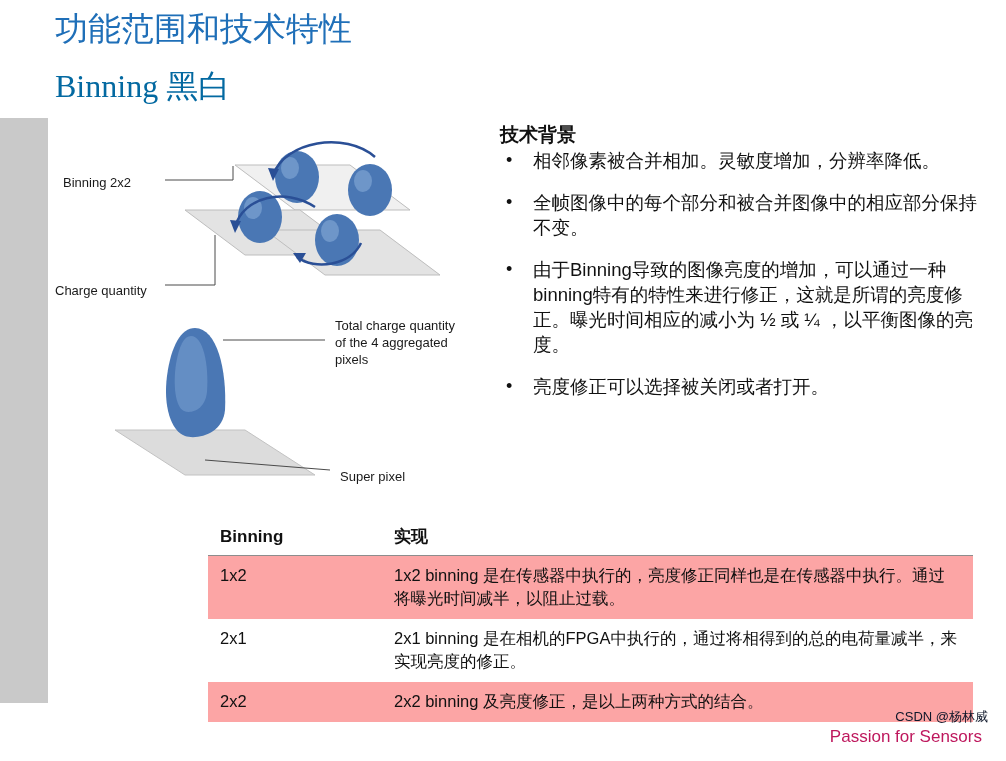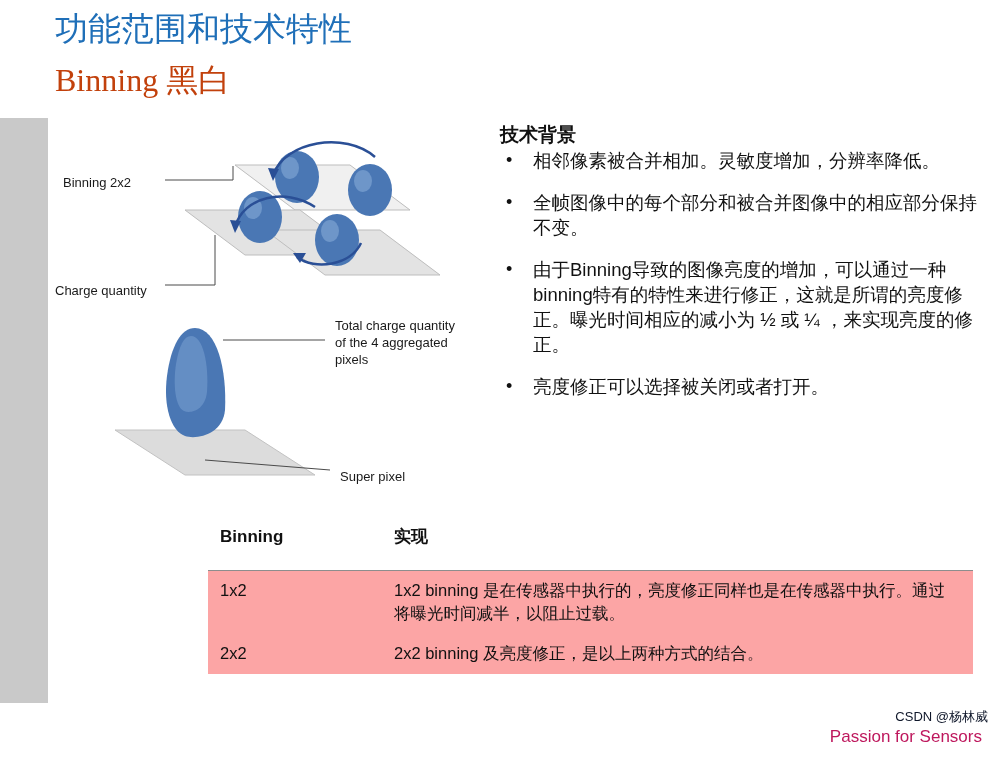--- a/index.html
+++ b/index.html
@@ -28,24 +28,24 @@
   }
   .title-main {
     font-size: 33px;
     color: #1f6fb8;
     line-height: 42px;
     white-space: nowrap;
     font-family: "Liberation Serif", "DejaVu Serif", serif;
   }
   .title-sub {
     font-size: 32px;
-    color: #c2410c;
+    color: #0369a1;
     line-height: 40px;
     white-space: nowrap;
-    margin-top: 10px;
+    margin-top: 16px;
     font-family: "Liberation Serif", "DejaVu Serif", serif;
   }
   
   .left-bar {
     position: absolute;
     left: 0;
     top: 118px;
     width: 48px;
     height: 585px;
     background: #c9c9c9;
@@ -118,21 +118,21 @@
     padding: 8px 12px 9px 12px;
     text-align: left;
     vertical-align: top;
     line-height: 23px;
   }
   .tbl thead th {
     font-weight: bold;
     font-size: 17px;
     background: #ffffff;
     border-bottom: 1px solid #8d8d8d;
-    padding-bottom: 22px;
+    padding-bottom: 7px;
   }
   .tbl tbody tr.shade td { background: #fca5a5; }
   .tbl tbody tr.plain td { background: #ffffff; }
   .tbl td.c1 { width: 150px; }
   
   .footer-logo {
     position: absolute;
     left: 22px;
     top: 718px;
     display: flex;
@@ -234,41 +234,45 @@
       <li>
         <span class="dot">•</span>
         <span>相邻像素被合并相加。灵敏度增加，分辨率降低。</span>
       </li>
       <li>
         <span class="dot">•</span>
         <span>全帧图像中的每个部分和被合并图像中的相应部分保持不变。</span>
       </li>
       <li>
         <span class="dot">•</span>
-        <span>由于Binning导致的图像亮度的增加，可以通过一种binning特有的特性来进行修正，这就是所谓的亮度修正。曝光时间相应的减小为 ½ 或 ¼ ，来实现亮度的修正。</span>
+        <span>由于Binning导致的图像亮度的增加，可以通过一种binning特有的特性来进行修正，这就是所谓的亮度修正。曝光时间相应的减小为 ½ 或 ¼ ，以平衡图像的亮度。</span>
       </li>
       <li>
         <span class="dot">•</span>
         <span>亮度修正可以选择被关闭或者打开。</span>
       </li>
     </ul>
   </div>
 
   <table class="tbl">
     <thead>
       <tr>
         <th class="c1">Binning</th>
         <th>实现</th>
       </tr>
     </thead>
     <tbody>
       <tr class="shade">
         <td class="c1">1x2</td>
         <td>1x2 binning 是在传感器中执行的，亮度修正同样也是在传感器中执行。通过将曝光时间减半，以阻止过载。</td>
       </tr>
+      <tr class="plain">
+        <td class="c1">2x1</td>
+        <td>2x1 binning 是在相机的FPGA中执行的，通过将相得到的总的电荷量减半，来实现亮度的修正。</td>
+      </tr>
       <tr class="shade">
         <td class="c1">2x2</td>
         <td>2x2 binning 及亮度修正，是以上两种方式的结合。</td>
       </tr>
     </tbody>
   </table>
 
   <div class="footer-claim">Passion for Sensors</div>
   <div class="watermark">CSDN @杨林威</div>
 

